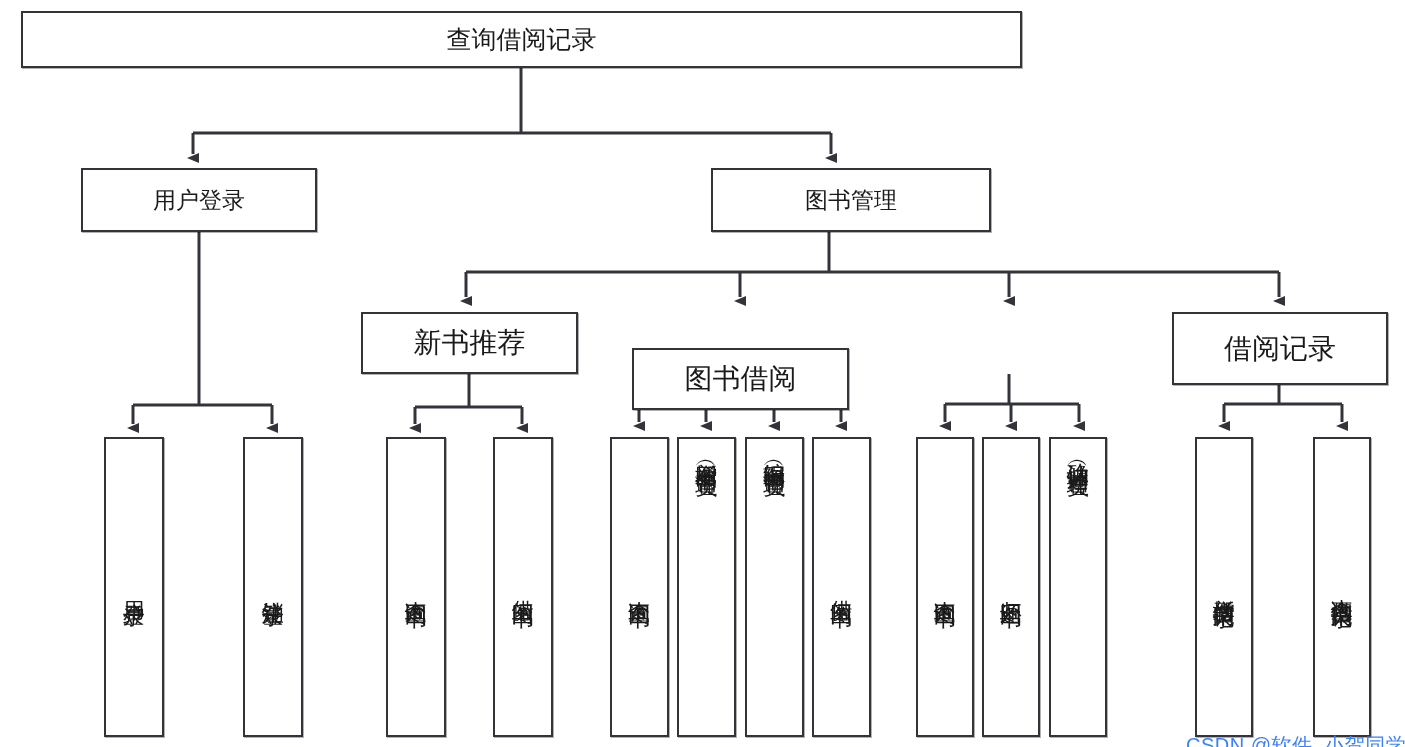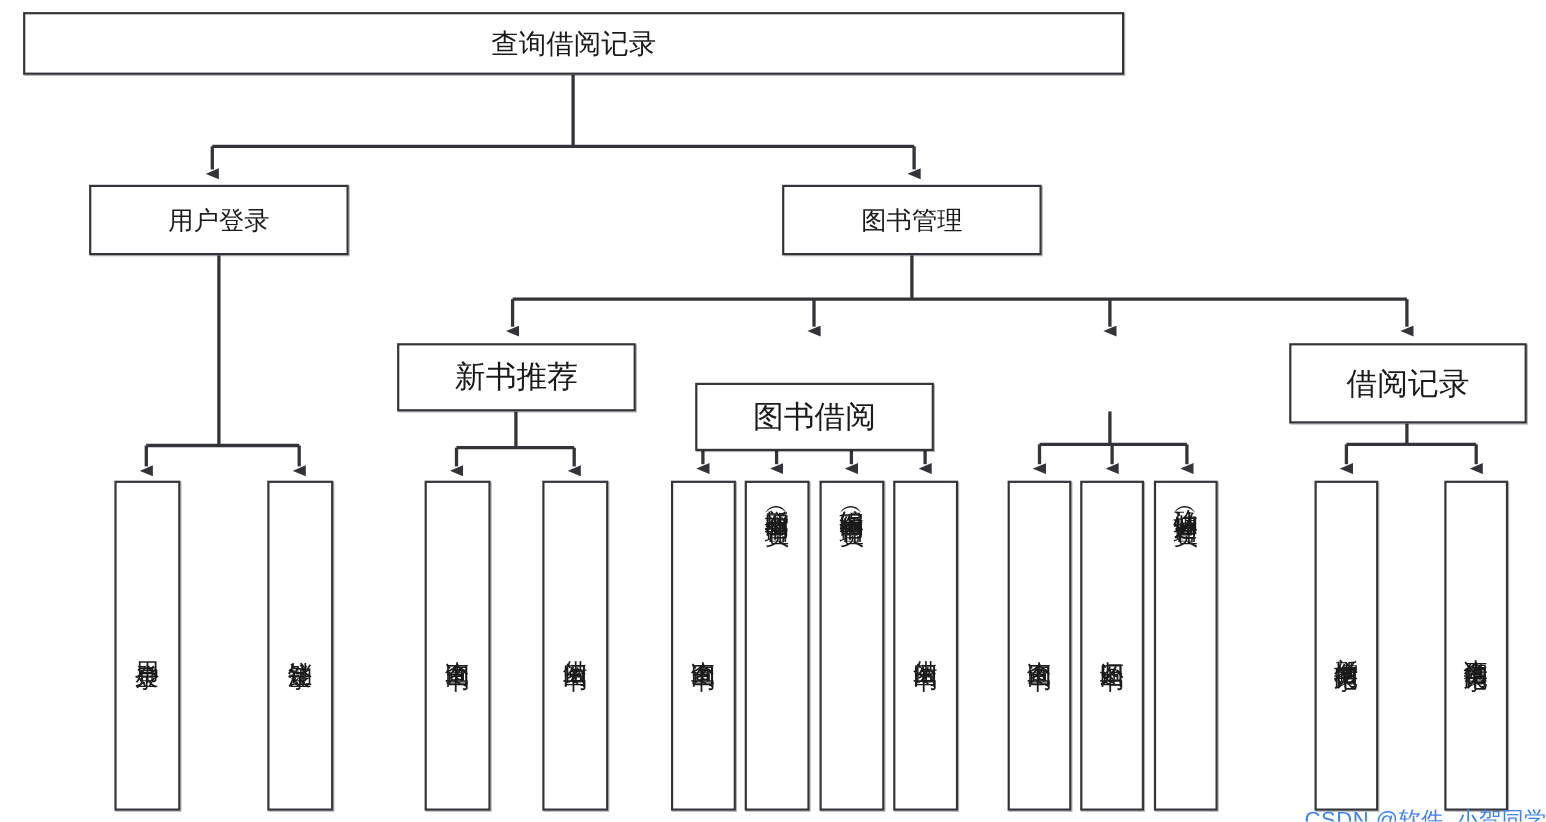--- a/index.html
+++ b/index.html
@@ -134,21 +134,21 @@
     </g>
   </svg>
 
   <div class="node node-root" style="left:21px; top:11px; width:1001px; height:57px;">
     <span>查询借阅记录</span>
   </div>
 
   <div class="node node-l2" style="left:81px; top:168px; width:236px; height:64px;">
     <span>用户登录</span>
   </div>
-  <div class="node node-l2" style="left:711px; top:168px; width:236px; height:64px;">
+  <div class="node node-l2" style="left:711px; top:168px; width:280px; height:64px;">
     <span>图书管理</span>
   </div>
 
   <div class="node node-l3" style="left:361px; top:312px; width:217px; height:62px;">
     <span>新书推荐</span>
   </div>
   <div class="node node-l3" style="left:632px; top:312px; width:217px; height:62px;margin-top:36px;">
     <span>图书借阅</span>
   </div>
   <div class="node node-l3" style="left:1172px; top:312px; width:216px; height:73px;">

